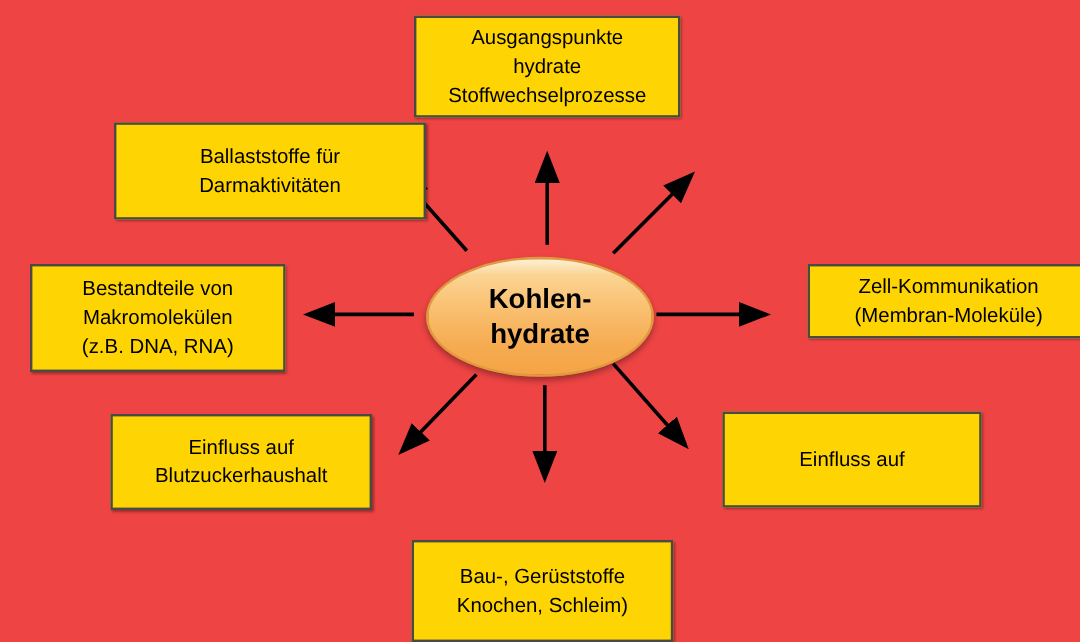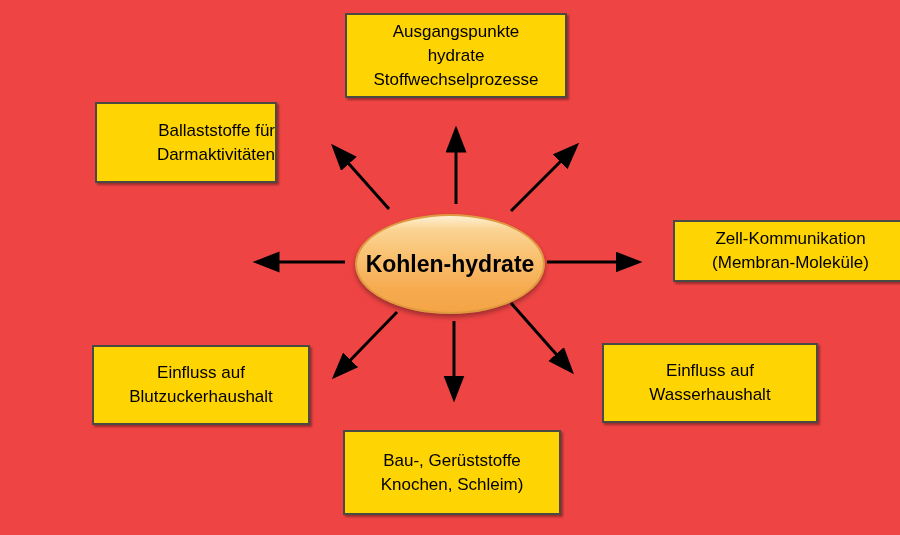--- a/index.html
+++ b/index.html
@@ -32,34 +32,35 @@
     text-align: center;
     color: #000000;
     font-size: 17px;
     line-height: 24px;
     box-sizing: border-box;
   }
   .n-top          { left: 345px; top: 13px;  width: 222px; height: 85px; }
   .n-top-right    { left: 600px; top: 97px;  width: 220px; height: 77px; }
   .n-right        { left: 673px; top: 220px; width: 235px; height: 62px; }
   .n-bottom-right { left: 602px; top: 343px; width: 216px; height: 80px; }
-  .n-bottom       { left: 343px; top: 430px; width: 218px; height: 85px; text-align: right; }
+  .n-bottom       { left: 343px; top: 450px; width: 218px; height: 85px; text-align: right; }
   .n-bottom-left  { left: 92px;  top: 345px; width: 218px; height: 80px; }
   .n-left         { left: 25px;  top: 220px; width: 213px; height: 90px; }
-  .n-top-left     { left: 95px;  top: 102px; width: 182px; height: 81px; align-items: flex-end; }
+  .n-top-left     { left: 95px;  top: 102px; width: 260px; height: 81px; }
   .hub {
     position: absolute;
     left: 355px; top: 214px;
     width: 190px; height: 100px;
     border-radius: 50%;
     background: linear-gradient(180deg,
       #FDF0D2 0%, #FBD494 14%, #F9C273 40%, #F6AB51 75%, #F5A445 100%);
     border: 2px solid #DE9A3E;
     box-shadow: 0 3px 5px rgba(0,0,0,0.35);
     display: flex;
+    flex-direction: column;
     align-items: center;
     justify-content: center;
     font-size: 23px;
     line-height: 29px;
     font-weight: bold;
     color: #000000;
     box-sizing: border-box;
   }
   .line { white-space: nowrap; }
 </style>
@@ -91,33 +92,37 @@
   </div>
 
 
   <div class="node n-right">
     <div class="line">Zell-Kommunikation</div>
     <div class="line">(Membran-Moleküle)</div>
   </div>
 
   <div class="node n-bottom-right">
     <div class="line">Einfluss auf</div>
-    <div class="line">Wasserhaushalt</div>
   </div>
 
   <div class="node n-bottom">
     <div class="line">Bau-, Gerüststoffe</div>
     <div class="line">Knochen, Schleim)</div>
   </div>
 
   <div class="node n-bottom-left">
     <div class="line">Einfluss auf</div>
     <div class="line">Blutzuckerhaushalt</div>
   </div>
 
+  <div class="node n-left">
+    <div class="line">Bestandteile von</div>
+    <div class="line">Makromolekülen</div>
+    <div class="line">(z.B. DNA, RNA)</div>
+  </div>
 
   <div class="node n-top-left">
     <div class="line">Ballaststoffe für</div>
     <div class="line">Darmaktivitäten</div>
   </div>
 
   <div class="hub">
     <div class="line">Kohlen-</div>
     <div class="line">hydrate</div>
   </div>

